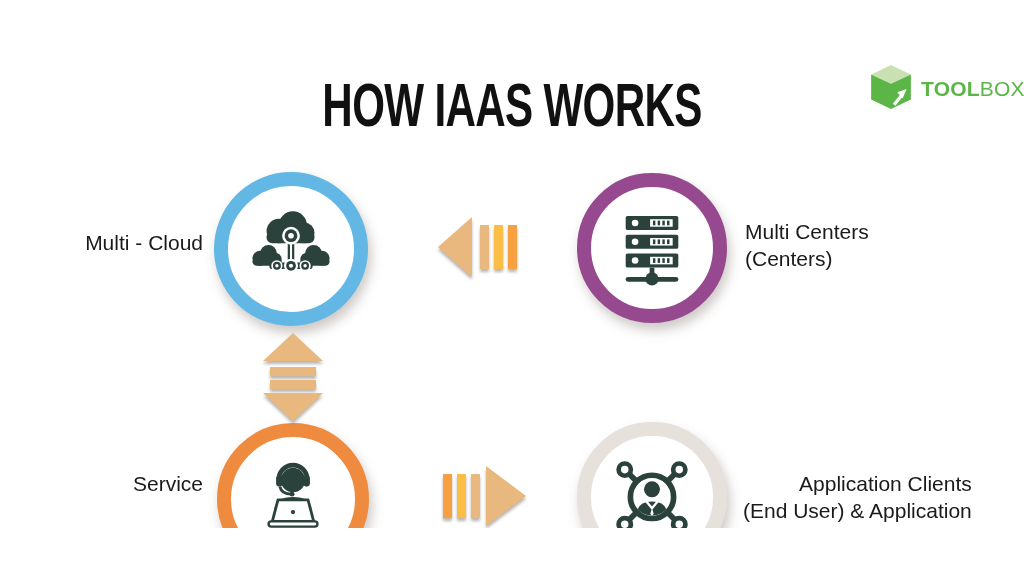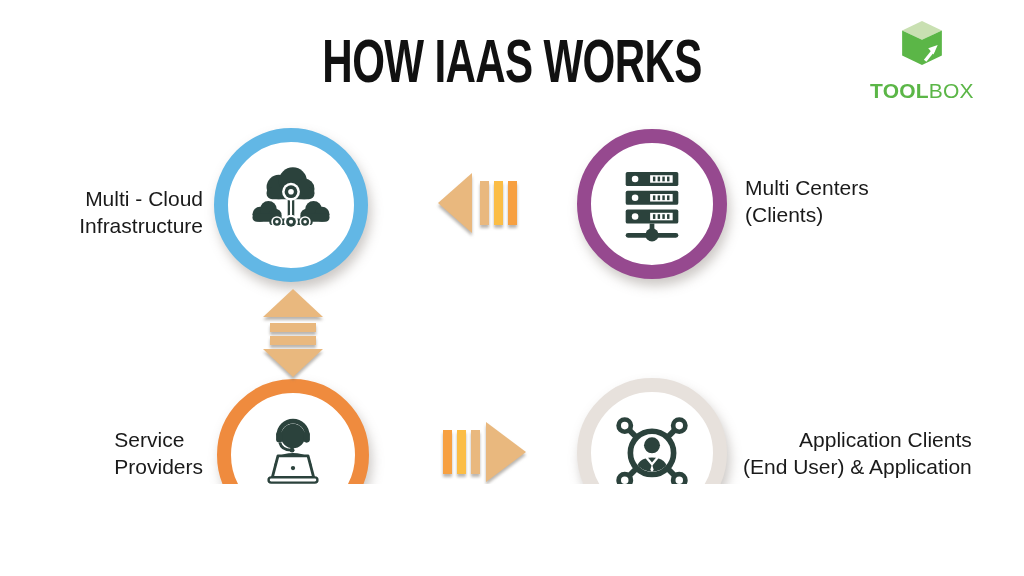--- a/index.html
+++ b/index.html
@@ -1,29 +1,29 @@
 <!DOCTYPE html>
 <html style="--ring_blue: #62B7E5; --ring_purple: #96498F; --ring_orange: #EF8B3E; --ring_gray: #E7E1DC; --icon: #2B423C; --arrow_tan: #E9B87E; --arrow_yellow: #FBBD45; --arrow_orange: #F7A041; --logo_green: #5BB647; --logo_green_light: #C9E0B2; --title_text: #111111; --label_text: #1A1A1A;"><head>
 <meta charset="utf-8">
 <style>
   * { margin:0; padding:0; box-sizing:border-box; }
   html,body { background:#fff; }
   body { font-family:"Liberation Sans", sans-serif; }
-  .canvas { position:relative; width:1024px; height:484px; background:#fff; overflow:hidden; }
+  .canvas { position:relative; width:1024px; height:484px; background:#fff; overflow:hidden;margin-top:44px; }
 
   
   .title {
     position:absolute; top:30px; left:0; right:0;
     text-align:center; font-size:62px; font-weight:700; line-height:1;
     color:var(--title_text); letter-spacing:-1px;
     transform:scaleX(0.68);
   }
 
   
-  .logo { position:absolute; left:870px; top:20px; display:flex; align-items:center; gap:9px;flex-direction:column; }
+  .logo { position:absolute; left:870px; top:20px; display:flex; align-items:center; gap:9px; }
   .logo-text { font-size:21px; letter-spacing:.2px; color:var(--logo_green); white-space:nowrap; }
   .logo-text .b { font-weight:700; }
   .logo-text .l { font-weight:400; }
 
   
   .node-circle {
     position:absolute; border-radius:50%; background:#fff;
     display:flex; align-items:center; justify-content:center;
     box-shadow:3px 7px 12px rgba(120,110,102,.38);
   }
@@ -102,21 +102,20 @@
           <circle class="ic" cx="65" cy="70" r="4.2"></circle>
           <circle cx="65" cy="70" r="1.8" fill="#fff"></circle>
         <circle cx="50" cy="70" r="7.5" fill="#fff"></circle>
           <circle class="ic" cx="50" cy="70" r="5.2"></circle>
           <circle cx="50" cy="70" r="2.2" fill="#fff"></circle>
       </svg>
     </span>
   </div>
   <div class="label lbl-multi">
     <span>Multi - Cloud</span>
-    <span>Infrastructure</span>
   </div>
 
   <div class="node-circle ring-purple">
     <span>
       <svg viewBox="0 0 100 100">
         <rect class="ic" x="22" y="18" width="56" height="15" rx="2"></rect>
         <circle cx="32" cy="25.5" r="3.5" fill="#fff"></circle>
         <rect x="48" y="21.5" width="24" height="8" fill="#fff"></rect>
         <rect class="ic" x="51" y="23" width="2.6" height="5"></rect>
           <rect class="ic" x="56" y="23" width="2.6" height="5"></rect>
@@ -137,42 +136,41 @@
           <rect class="ic" x="61" y="63" width="2.6" height="5"></rect>
           <rect class="ic" x="66" y="63" width="2.6" height="5"></rect>
         <rect class="ic" x="47.5" y="73" width="5" height="10"></rect>
         <rect class="ic" x="22" y="83" width="56" height="5" rx="2.5"></rect>
         <circle class="ic" cx="50" cy="85" r="7"></circle>
       </svg>
     </span>
   </div>
   <div class="label lbl-dc">
     <span>Multi Centers</span>
-    <span>(Clients)</span>
+    <span>(Centers)</span>
   </div>
 
   <div class="node-circle ring-orange">
     <span>
       <svg viewBox="0 0 100 100">
         <circle class="ic" cx="50" cy="32" r="13"></circle>
         <path class="ic-s" d="M35 31 a15 15 0 0 1 30 0" stroke-width="5"></path>
         <rect class="ic" x="32" y="27" width="7" height="12" rx="3.5"></rect>
         <rect class="ic" x="61" y="27" width="7" height="12" rx="3.5"></rect>
         <path class="ic-s" d="M36 39 q2 8 12 8" stroke-width="3"></path>
         <circle class="ic" cx="49" cy="47" r="2.6"></circle>
         <path class="ic" d="M30 66 q0 -16 20 -16 q20 0 20 16 z"></path>
         <path d="M34 53 h32 l6 23 h-44 z" fill="#fff" stroke="var(--icon)" stroke-width="3" stroke-linejoin="round"></path>
         <circle class="ic" cx="50" cy="66" r="2.3"></circle>
         <rect x="24" y="76" width="52" height="5.5" rx="2.75" fill="#fff" stroke="var(--icon)" stroke-width="2.5"></rect>
       </svg>
     </span>
   </div>
   <div class="label lbl-sp">
     <span>Service</span>
-    <span>Providers</span>
   </div>
 
   <div class="node-circle ring-gray">
     <span>
       <svg viewBox="0 0 100 100">
         <defs>
             <clipPath id="uclip">
               <circle cx="50" cy="52" r="20"></circle>
             </clipPath>
           </defs>

